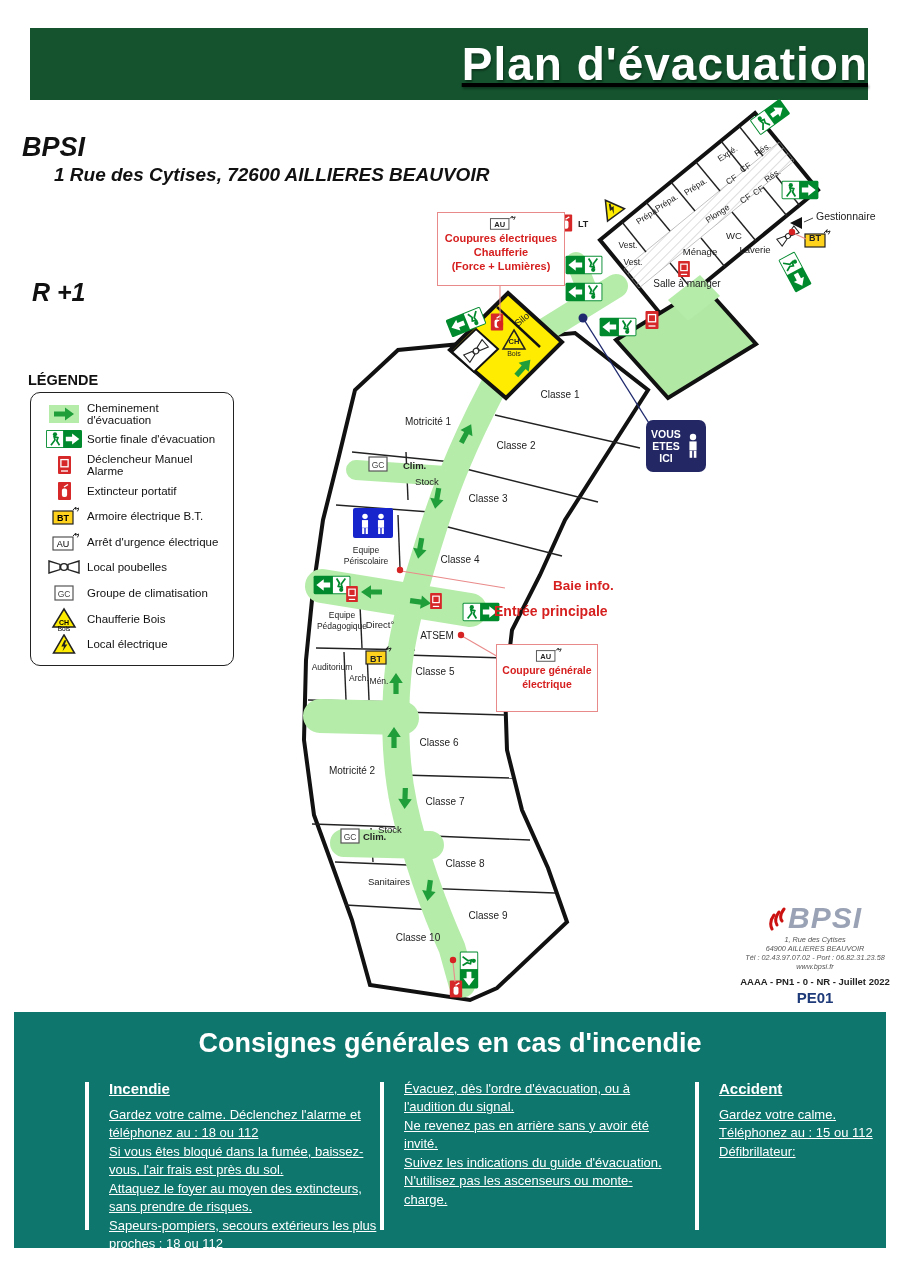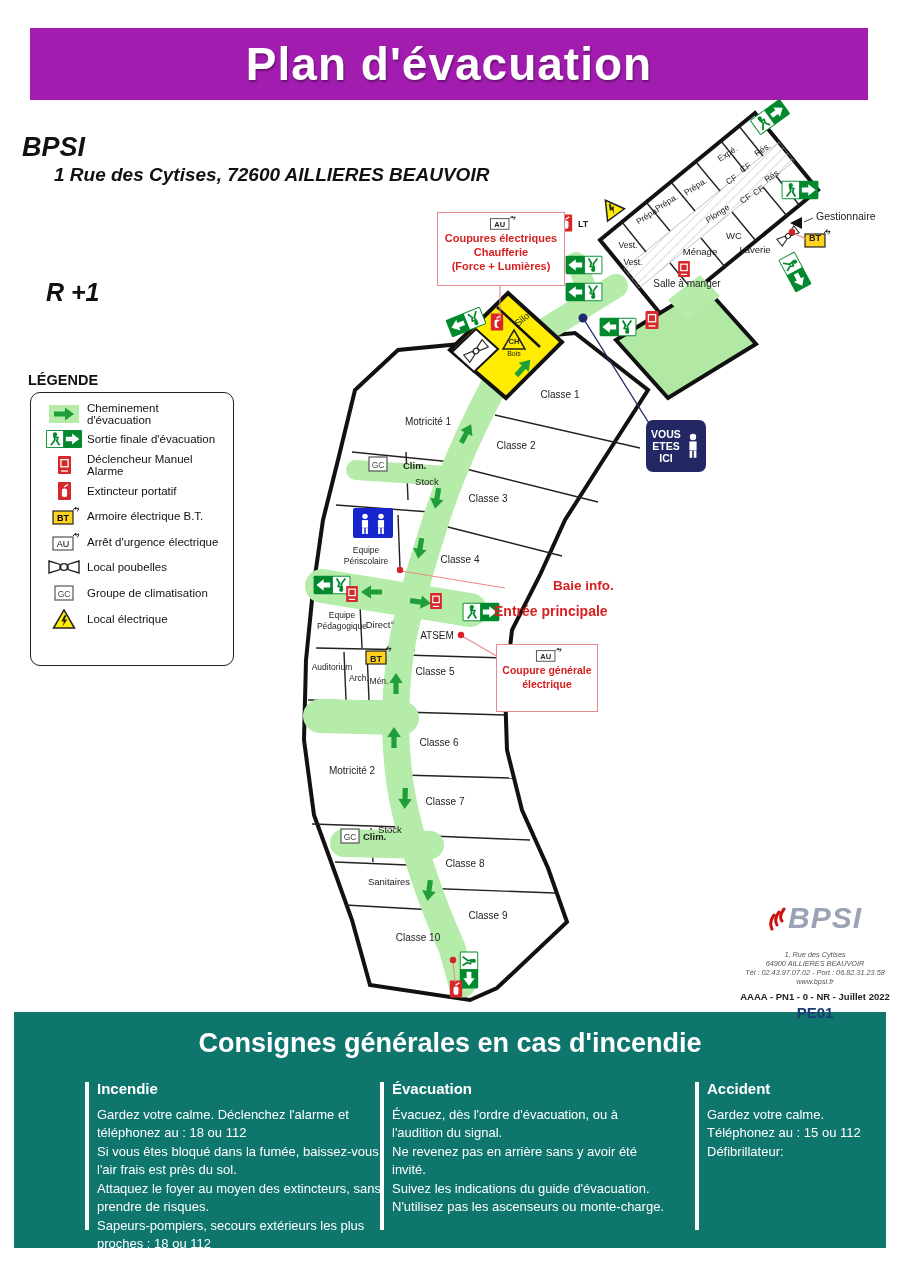--- a/index.html
+++ b/index.html
@@ -1,27 +1,27 @@
 <!DOCTYPE html>
 <html><head>
 <meta charset="utf-8">
 <style>
   html,body{margin:0;padding:0;background:#ffffff;}
   body{font-family:"Liberation Sans",sans-serif;}
   #page{position:relative;width:900px;height:1272px;background:#fff;overflow:hidden;}
 
   
-  .banner{position:absolute;left:30px;top:28px;width:838px;height:72px;background:#a21caf;
-          display:flex;align-items:center;justify-content:center;}
+  .banner{position:absolute;left:30px;top:28px;width:838px;height:72px;background:#14532d;
+          display:flex;align-items:center;justify-content:flex-end;text-decoration:underline;}
   .banner h1{margin:0;color:#fff;font-size:46px;font-weight:bold;letter-spacing:1px;
              text-shadow:1px 2px 2px rgba(0,0,0,.35);}
 
   .site-name{position:absolute;left:22px;top:132px;font-size:27px;font-weight:bold;font-style:italic;color:#111;}
   .site-address{position:absolute;left:22px;top:164px;font-size:19px;font-weight:bold;font-style:italic;color:#111;margin-left:32px;}
-  .floor-label{position:absolute;left:46px;top:278px;font-size:25px;font-weight:bold;font-style:italic;color:#111;}
+  .floor-label{position:absolute;left:32px;top:278px;font-size:25px;font-weight:bold;font-style:italic;color:#111;}
 
   
   .legend-heading{position:absolute;left:28px;top:372px;font-size:14.5px;font-weight:bold;color:#111;}
   .legend-box{position:absolute;left:30px;top:392px;width:204px;height:274px;border:1.3px solid #222;
               border-radius:10px;background:#fff;padding:8px 12px 0 10px;box-sizing:border-box;}
   .legend-row{display:flex;align-items:center;height:25.6px;}
   .legend-icon{width:46px;display:flex;justify-content:center;align-items:center;flex:0 0 46px;}
   .legend-label{font-size:11.5px;color:#111;}
 
   
@@ -41,30 +41,30 @@
 
   
   .here-box{position:absolute;left:646px;top:420px;width:60px;height:52px;background:#232864;border-radius:7px;
             display:flex;align-items:center;justify-content:center;gap:4px;z-index:6;}
   .here-lines{color:#fff;font-size:10.5px;font-weight:bold;line-height:1.15;text-align:center;}
 
   
   .footer-block{position:absolute;left:735px;top:903px;width:160px;text-align:center;z-index:5;}
   .brand-row{display:flex;align-items:flex-end;justify-content:center;gap:2px;}
   .brand-name{font-size:30px;font-weight:bold;font-style:italic;color:#9aa3b5;letter-spacing:1px;line-height:1;}
-  .footer-addr{font-size:7.3px;font-style:italic;color:#555;line-height:1.25;margin-top:17px;}
+  .footer-addr{font-size:7.3px;font-style:italic;color:#555;line-height:1.25;margin-top:2px;}
   .footer-ref{font-size:9.5px;font-weight:bold;color:#222;margin-top:5px;}
   .footer-code{font-size:15px;font-weight:bold;color:#1e3a78;margin-top:2px;}
 
   
   .consignes{position:absolute;left:14px;top:1012px;width:872px;height:236px;background:#0f766e;z-index:4;}
   .consignes h2{margin:16px 0 0 0;text-align:center;color:#fff;font-size:27px;font-weight:bold;}
   .col{position:absolute;top:68px;color:#fff;}
   .col .bar{position:absolute;left:0;top:2px;bottom:0;width:3.5px;background:#fff;}
-  .col-inner{margin-left:12px;}
+  .col-inner{margin-left:24px;text-decoration:underline;}
   .col h3{margin:0 0 9px 0;font-size:15px;font-weight:bold;}
   .col p{margin:0;font-size:13px;line-height:1.42;}
   .col1{left:71px;width:300px;height:150px;}
   .col2{left:366px;width:285px;height:150px;}
   .col3{left:681px;width:180px;height:150px;}
 </style>
 </head>
 <body>
 
 <div id="page">
@@ -418,20 +418,30 @@
       <span class="legend-icon">
         <svg width="20" height="16" viewBox="-10 -8 20 16">
           <rect x="-9" y="-7" width="18" height="14" fill="#fff" stroke="#555" stroke-width="1.2"></rect>
           <text x="0" y="3.5" style="font-size:8.5px;text-anchor:middle;fill:#444;font-family:'Liberation Sans',sans-serif;">GC</text>
         </svg>
       </span>
         <span class="legend-label">Groupe de climatisation</span>
     </div>
     <div class="legend-row">
       <span class="legend-icon">
+        <svg width="26" height="24" viewBox="-13 -13 26 24">
+          <polygon points="0,-11 11,7 -11,7" fill="#ffec00" stroke="#222" stroke-width="1.5"></polygon>
+          <text x="0" y="5" style="font-size:7px;font-weight:bold;text-anchor:middle;font-family:'Liberation Sans',sans-serif;">CH</text>
+          <text x="0" y="11" style="font-size:6.5px;text-anchor:middle;font-family:'Liberation Sans',sans-serif;">Bois</text>
+        </svg>
+      </span>
+        <span class="legend-label">Chaufferie Bois</span>
+    </div>
+    <div class="legend-row">
+      <span class="legend-icon">
         <svg width="24" height="20" viewBox="-12 -11 24 21">
             <use href="#tri-elec"></use>
           </svg>
       </span>
         <span class="legend-label">Local électrique</span>
     </div>
   </div>
 
   <div class="ann-box" style="left:437px;top:212px;width:126px;height:72px;font-size:11px;line-height:1.25;">
     <div class="au-wrap">
@@ -502,21 +512,20 @@
         <p>Gardez votre calme. Déclenchez l'alarme et téléphonez au : 18 ou 112</p>
         <p>Si vous êtes bloqué dans la fumée, baissez-vous, l'air frais est près du sol.</p>
         <p>Attaquez le foyer au moyen des extincteurs, sans prendre de risques.</p>
         <p>Sapeurs-pompiers, secours extérieurs les plus proches : 18 ou 112</p>
       </div>
     </div>
 
     <div class="col col2">
       <div class="bar"></div>
       <div class="col-inner">
-        <h3>Évacuation</h3>
         <p>Évacuez, dès l'ordre d'évacuation, ou à l'audition du signal.</p>
         <p>Ne revenez pas en arrière sans y avoir été invité.</p>
         <p>Suivez les indications du guide d'évacuation.</p>
         <p>N'utilisez pas les ascenseurs ou monte-charge.</p>
       </div>
     </div>
 
     <div class="col col3">
       <div class="bar"></div>
       <div class="col-inner">

